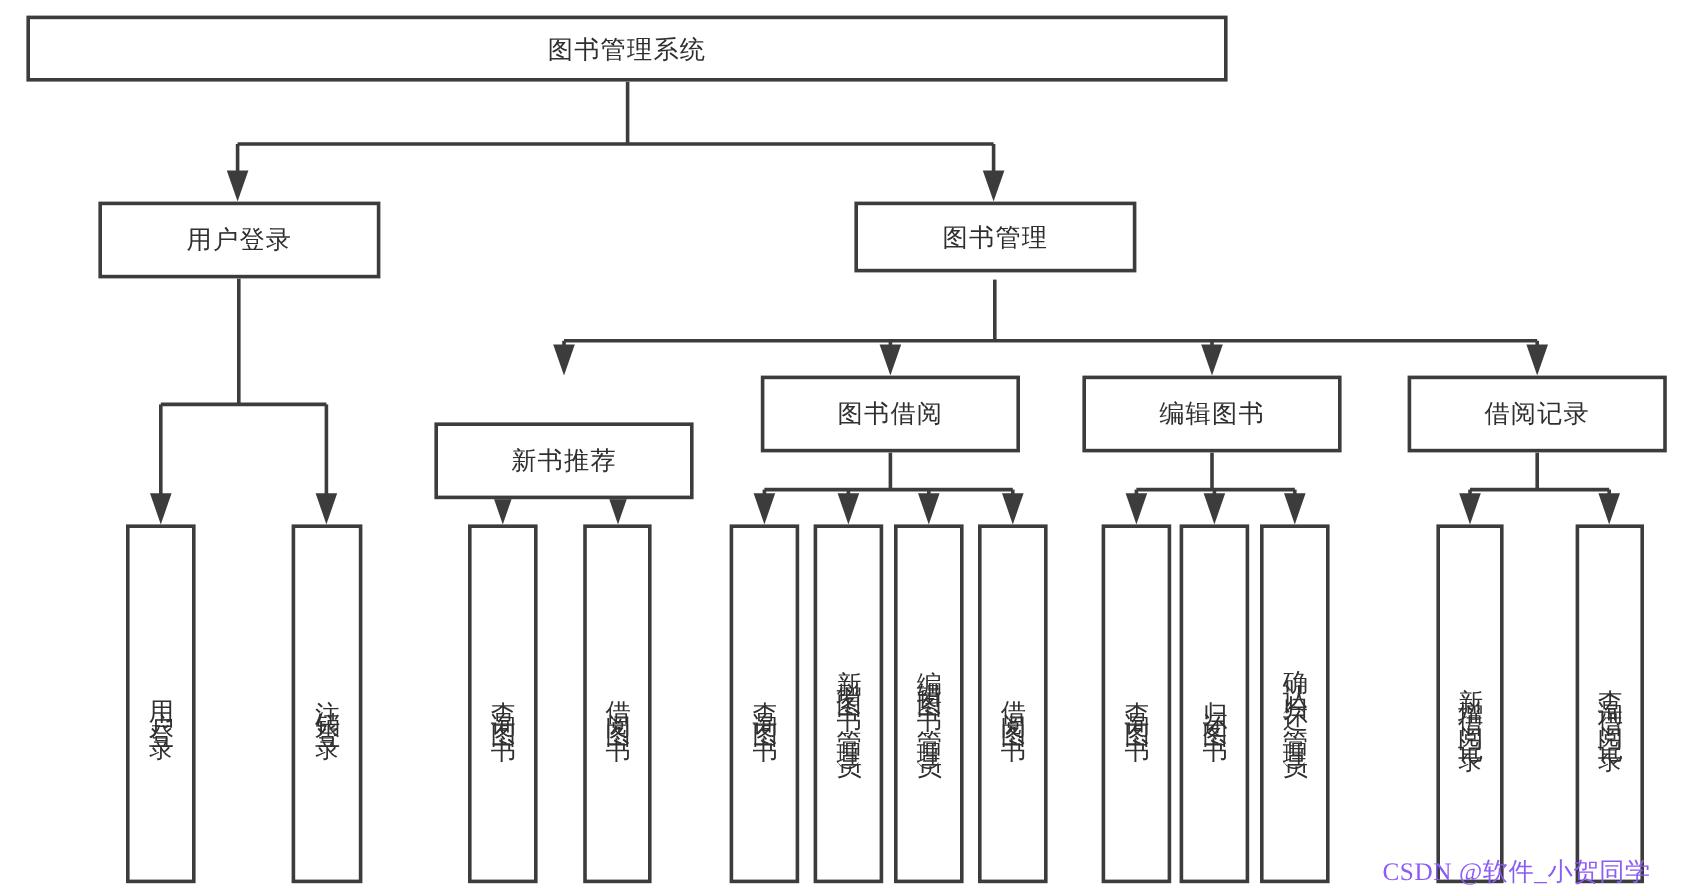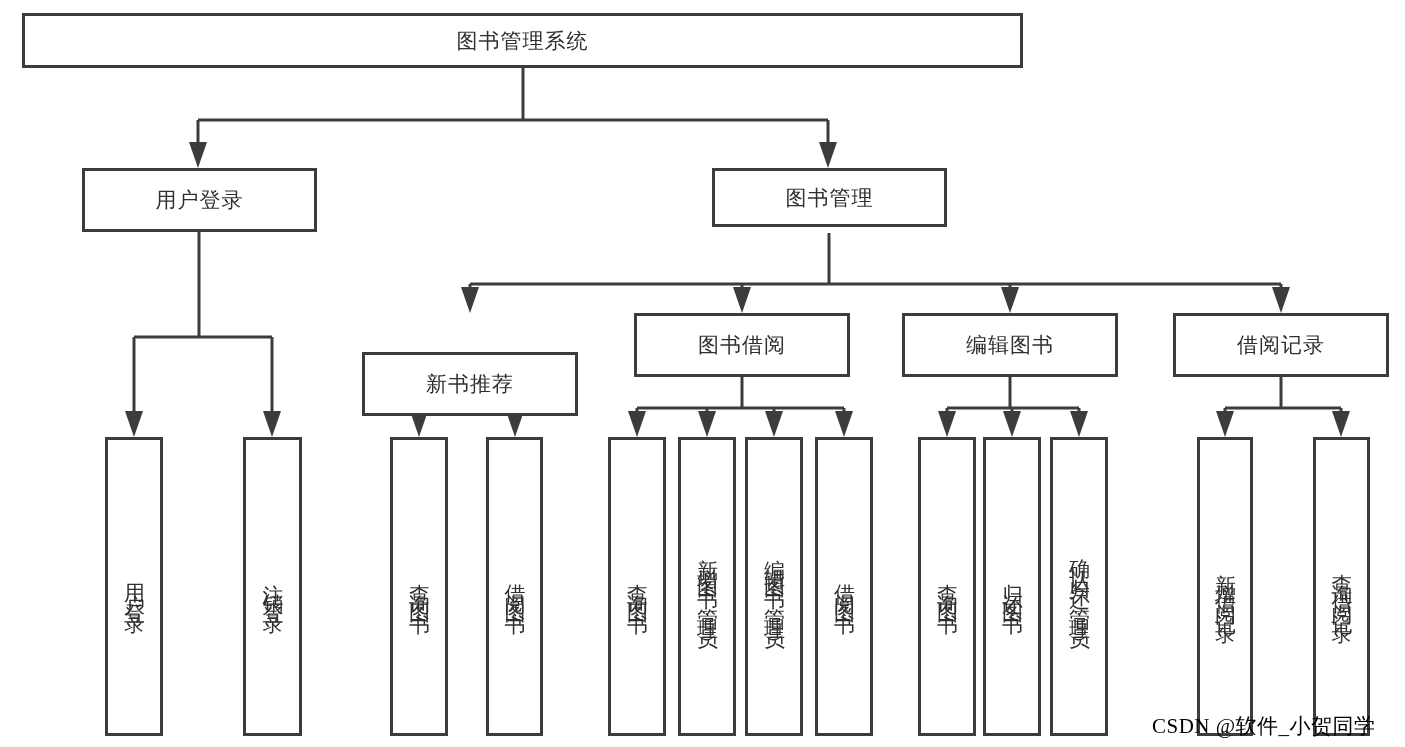--- a/index.html
+++ b/index.html
@@ -36,21 +36,21 @@
     text-orientation: mixed;
     letter-spacing: 10px;
     line-height: 1;
     white-space: nowrap;
   }
   .watermark {
     position: absolute;
     left: 1152px;
     top: 712px;
     font-size: 21px;
-    color: #000000;
+    color: #8b5cf6;
     letter-spacing: 0.5px;
     white-space: nowrap;
     z-index: 3;
   }
 </style>
 </head>
 <body>
 
 <div class="stage">
 

